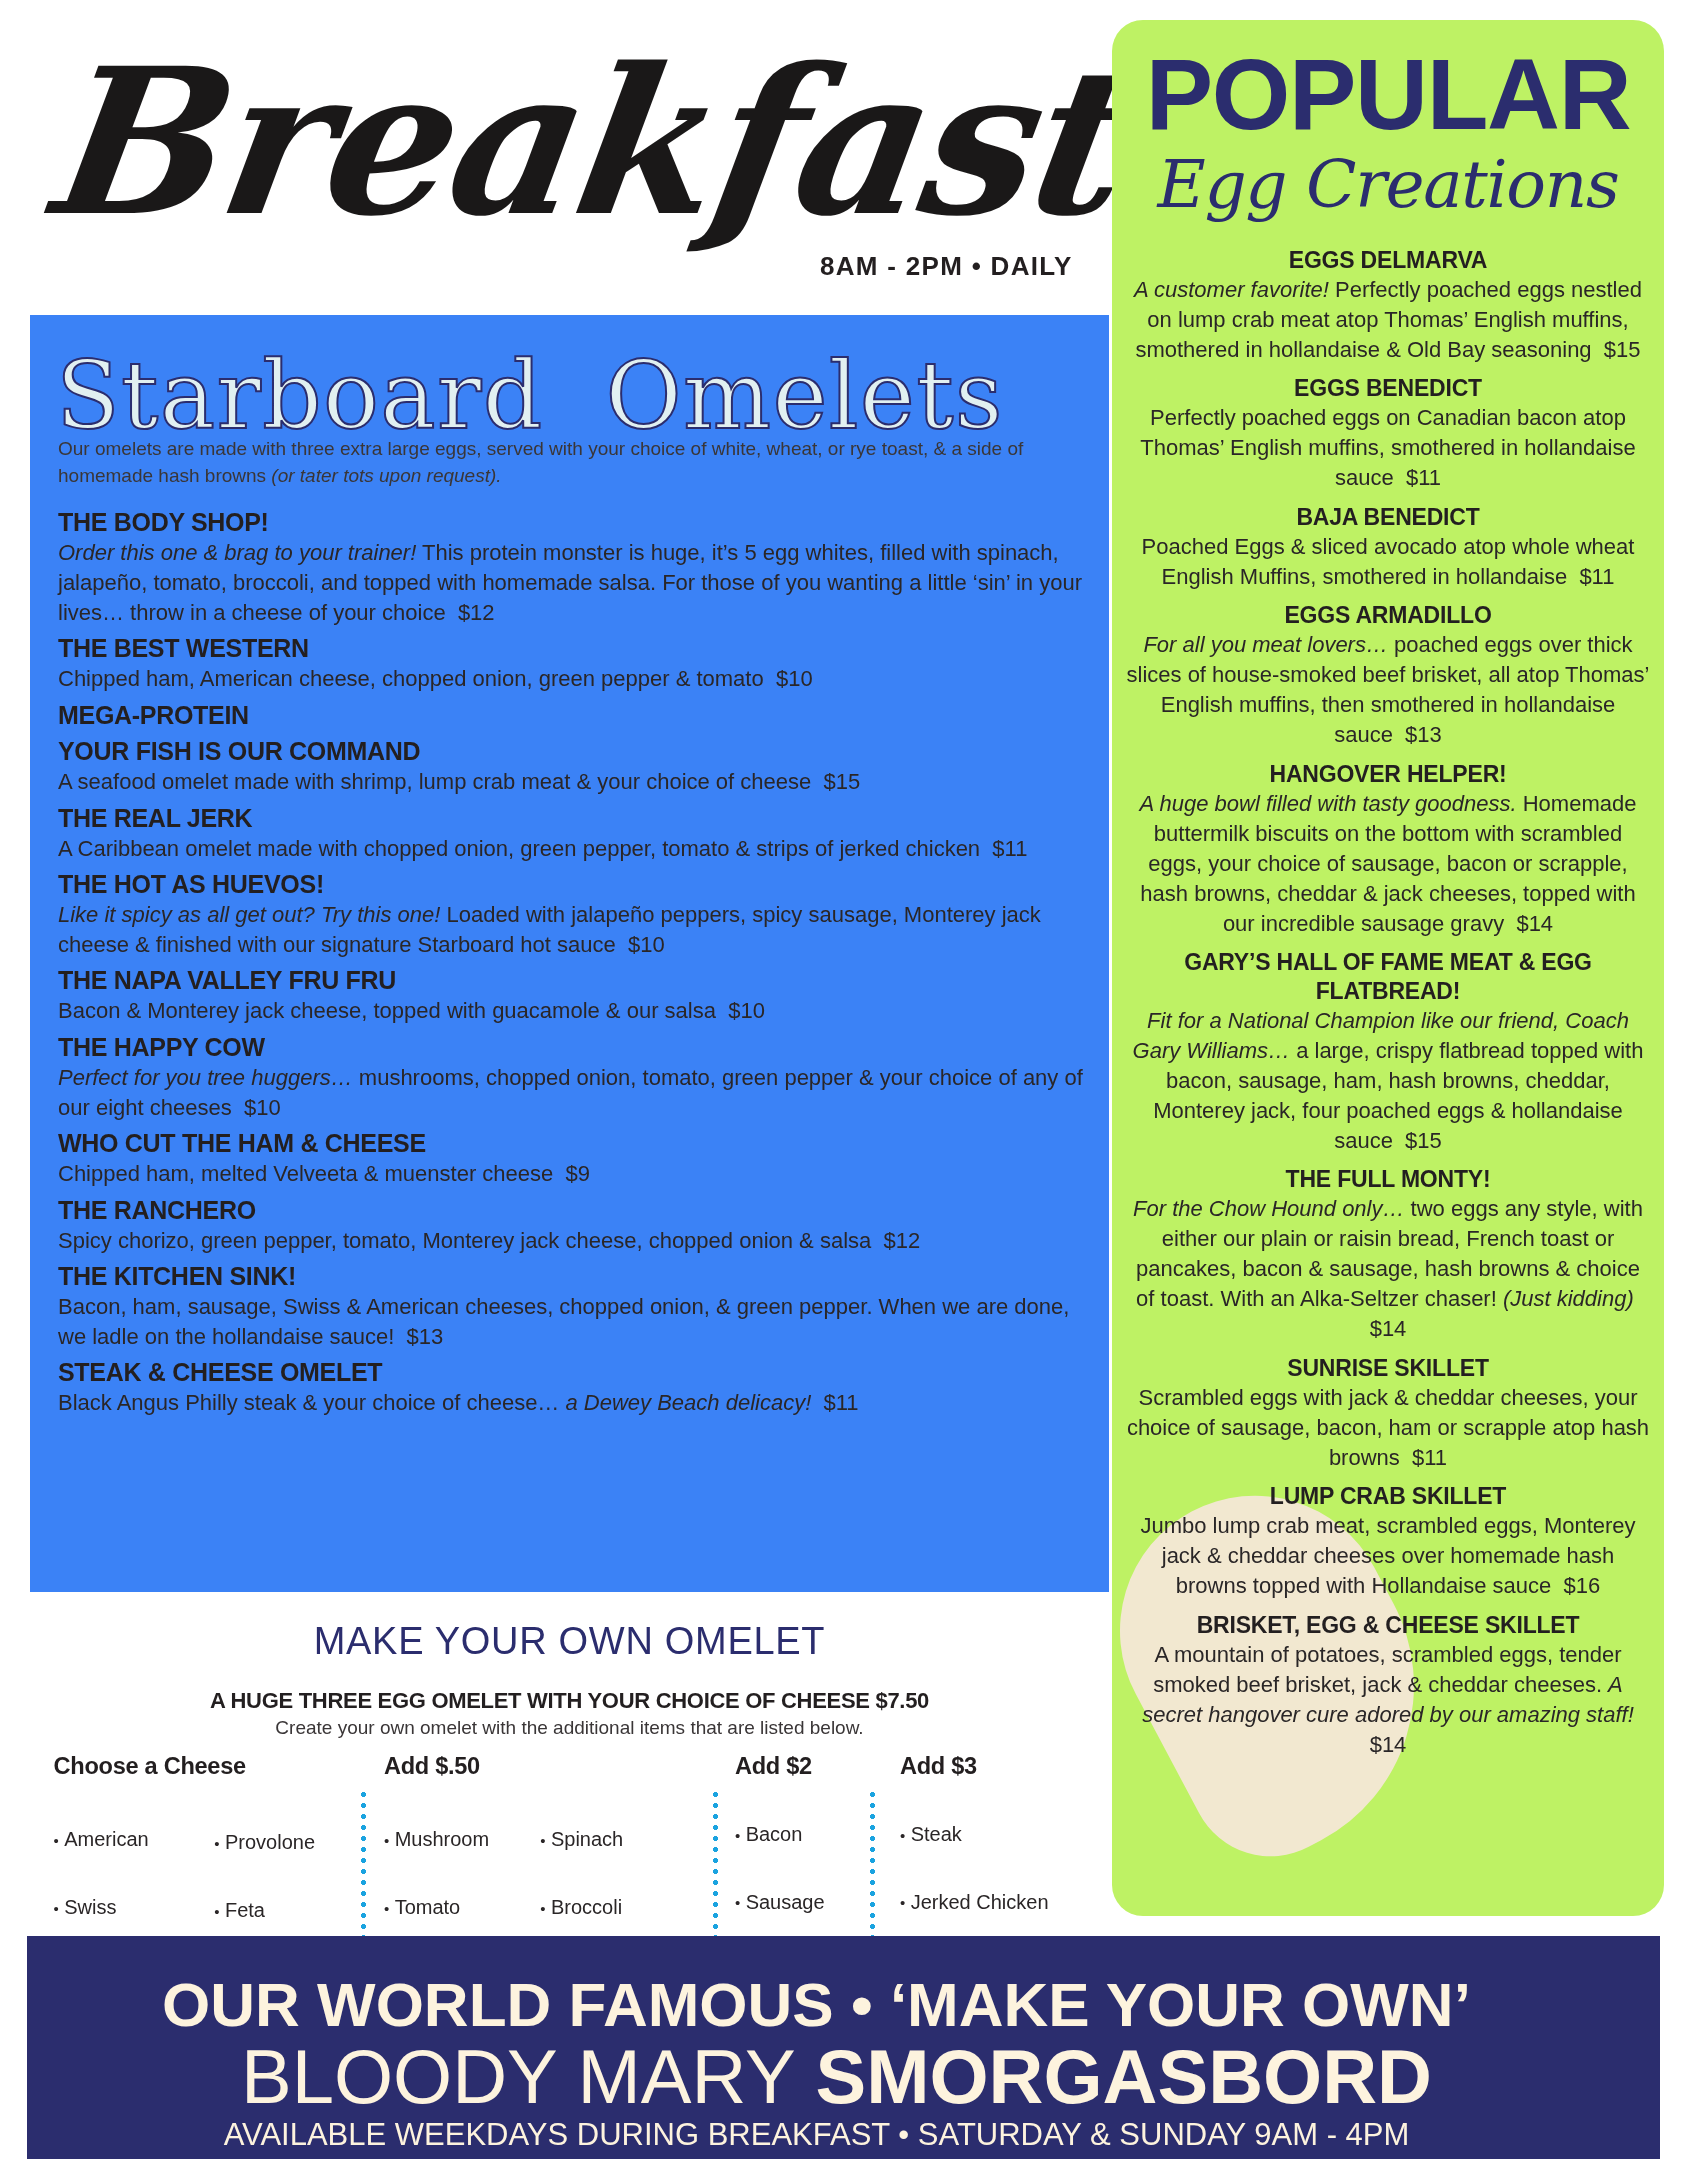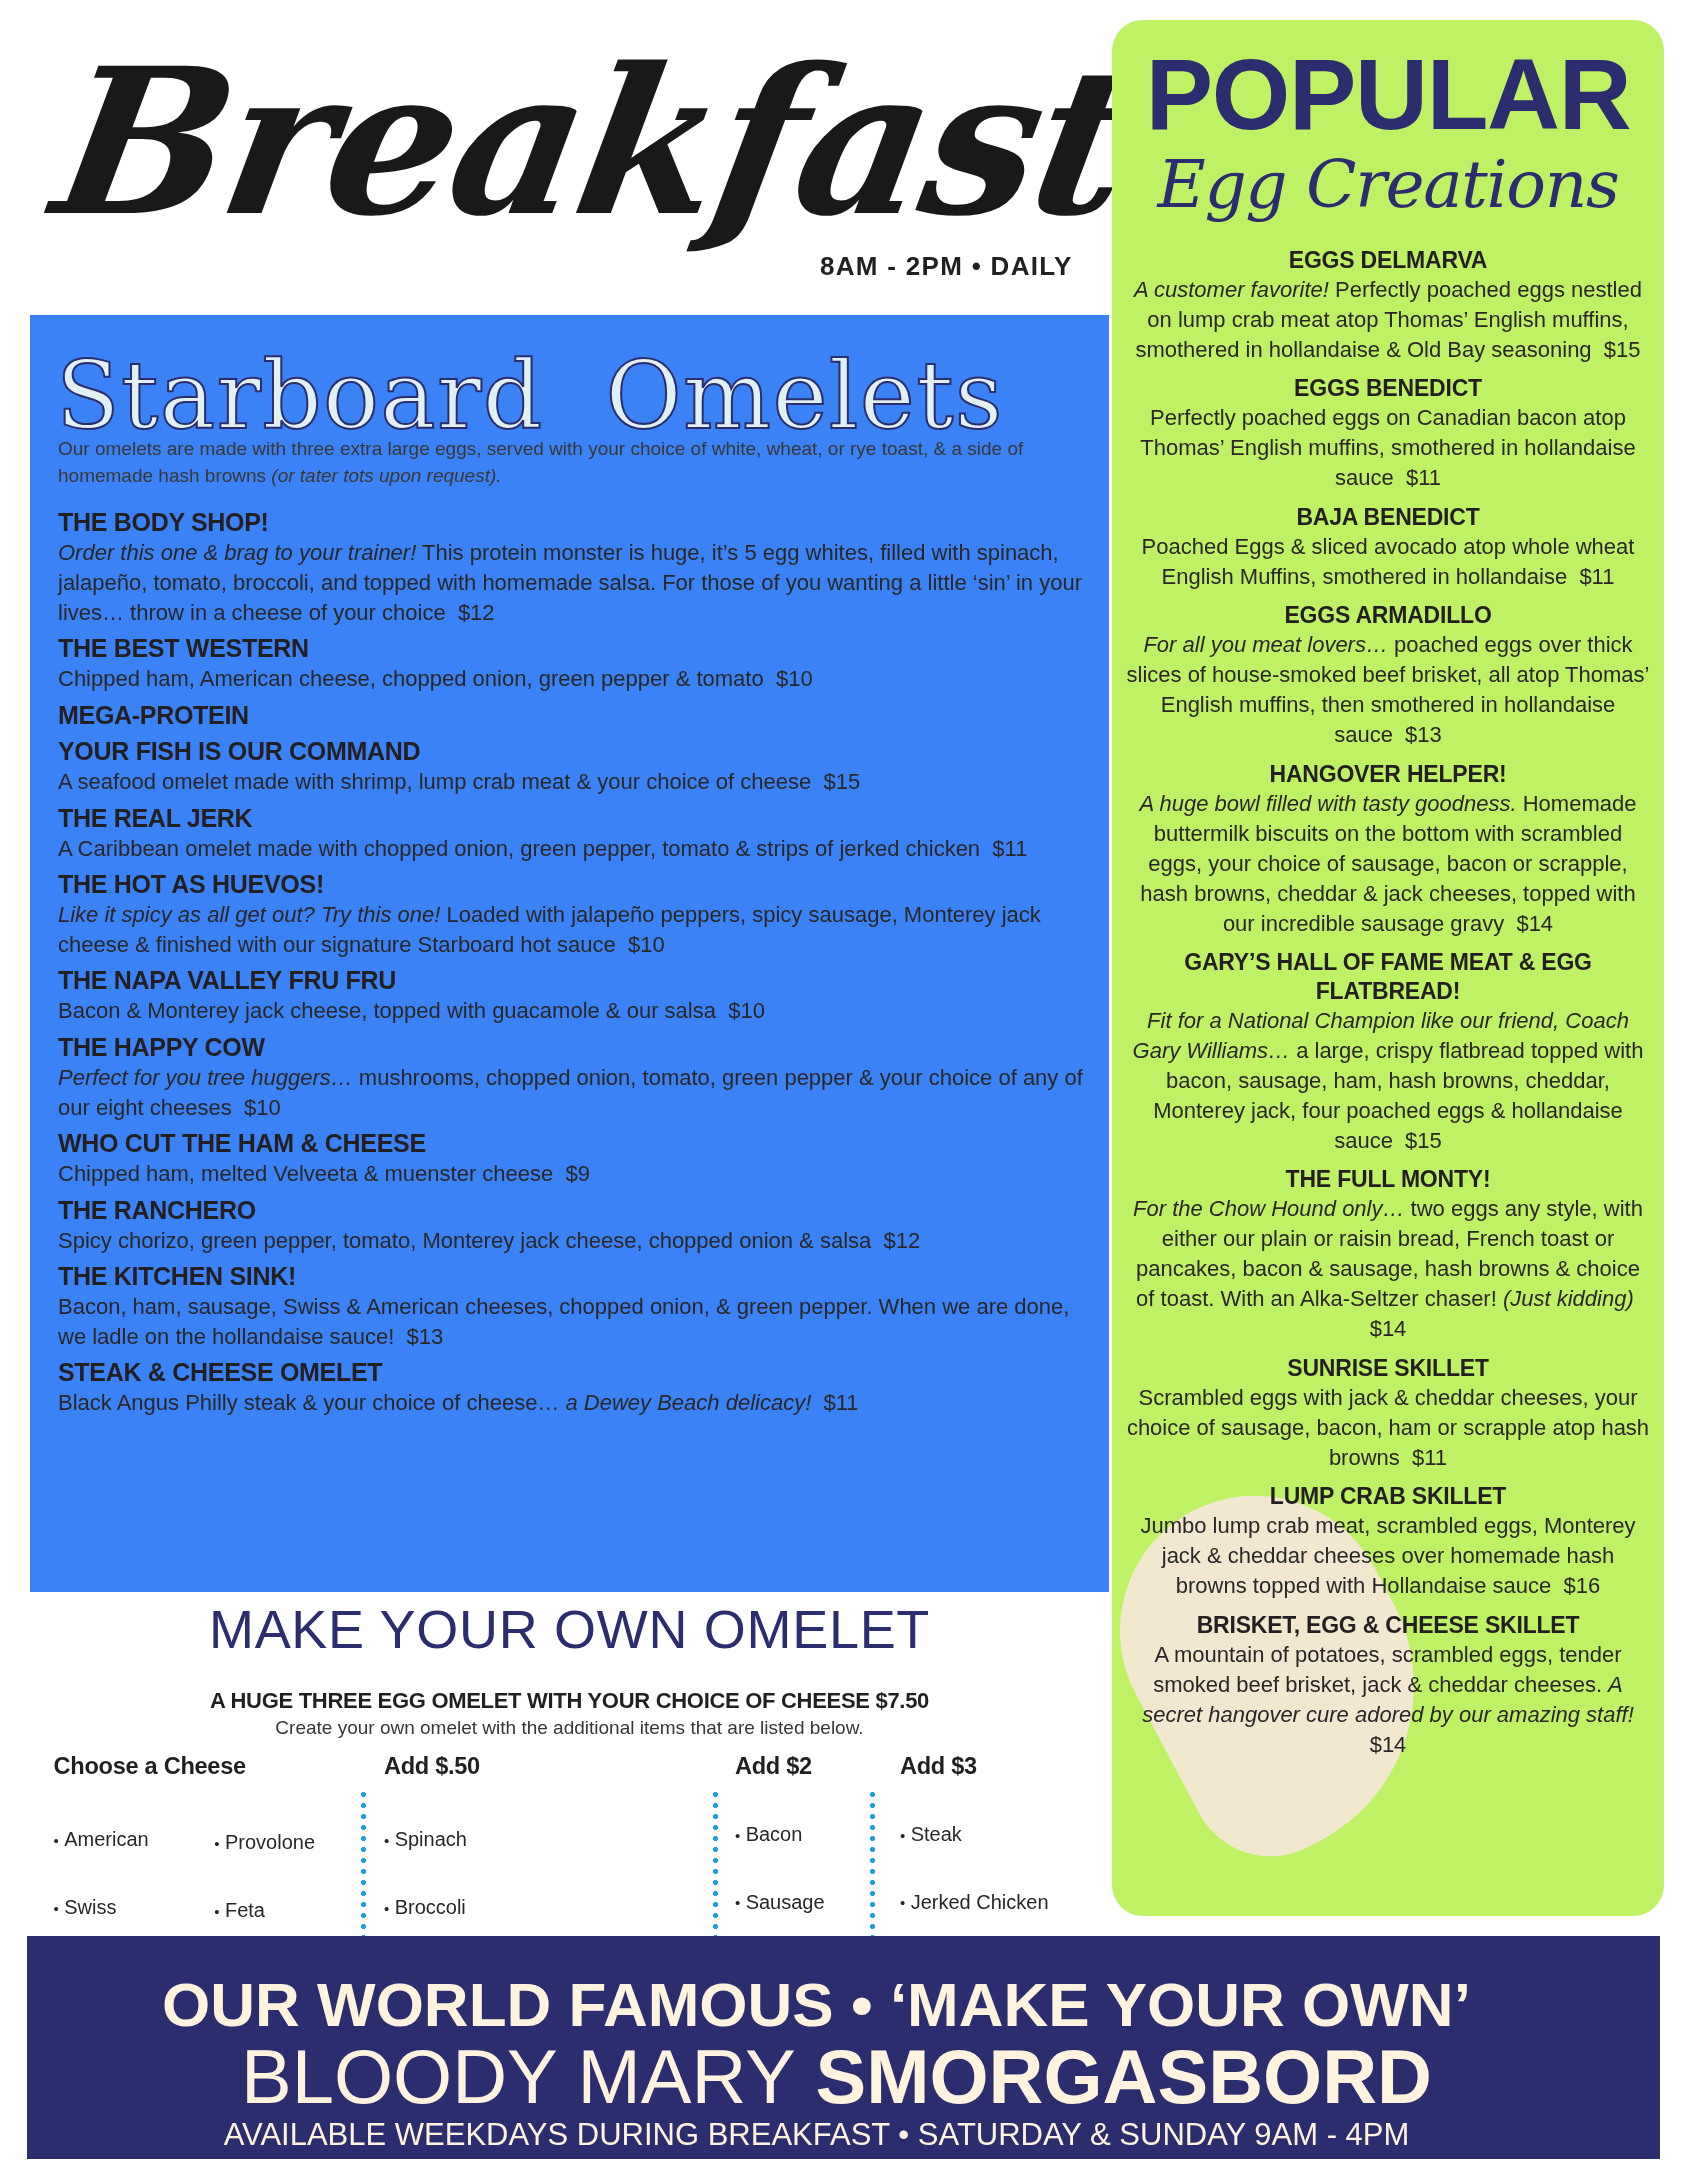--- a/index.html
+++ b/index.html
@@ -24,22 +24,22 @@
   .intro { position:absolute; left:28px; top:120px; width:1039px; font-size:19px; line-height:27px; color:#3a3637; font-weight:300; }
   .intro em { font-style:italic; }
   .items { position:absolute; left:28px; top:192px; width:1039px; }
   .item { margin-bottom:5.4px; }
   .item-name { font-size:25px; font-weight:bold; line-height:31px; letter-spacing:-0.3px; color:#231f20; }
   .item-desc { font-size:22px; line-height:30px; color:#2a2627; }
   .item-desc em { font-style:italic; }
 
   
   .myo { position:absolute; left:30px; top:1592px; width:1079px; height:324px; }
-  .myo-title { position:absolute; left:0; width:1079px; top:4px; text-align:center;
-    font-size:54px; line-height:67px; color:#2b2d6e; letter-spacing:0.7px; }
+  .myo-title { position:absolute; left:0; width:1079px; top:16px; text-align:center;
+    font-size:38px; line-height:67px; color:#2b2d6e; letter-spacing:0.7px; }
   .myo-sub { position:absolute; left:0; width:1079px; top:94px; text-align:center;
     font-size:22px; font-weight:bold; line-height:30px; letter-spacing:-0.3px; }
   .myo-note { position:absolute; left:0; width:1079px; top:124px; text-align:center;
     font-size:19px; line-height:24px; color:#3a3637; }
   .col { position:absolute; top:159px; }
   .col-head { font-size:23.6px; font-weight:bold; line-height:30px; letter-spacing:-0.3px; }
   .col-list { list-style:none; margin:0; padding:0; }
   .col-list li { font-size:20px; line-height:26px; color:#2a2627; white-space:nowrap;margin-top:40px; }
   .col-list li::before { content:"\2022"; margin-right:5.4px; font-size:15px; vertical-align:middle; }
   .col-list li.bold { font-weight:bold; color:#231f20; }
@@ -157,20 +157,26 @@
         <li>Velveeta</li>
       </ul>
     </div>
   </div>
   <div class="divider" style="left:331px;"></div>
 
   <div class="col" style="left:354px; width:331px;">
     <div class="col-head">Add $.50</div>
     <div style="display:flex; gap:20px; margin-top:5.4px;">
       <ul class="col-list">
+        <li>Mushroom</li>
+        <li>Tomato</li>
+        <li>Onion</li>
+        <li>Green Pepper</li>
+      </ul>
+      <ul class="col-list">
         <li>Spinach</li>
         <li>Broccoli</li>
         <li>Raw Onion</li>
         <li class="bold">Avocado $2</li>
       </ul>
     </div>
   </div>
   <div class="divider" style="left:683px;"></div>
 
   <div class="col" style="left:705px; width:148px;">

